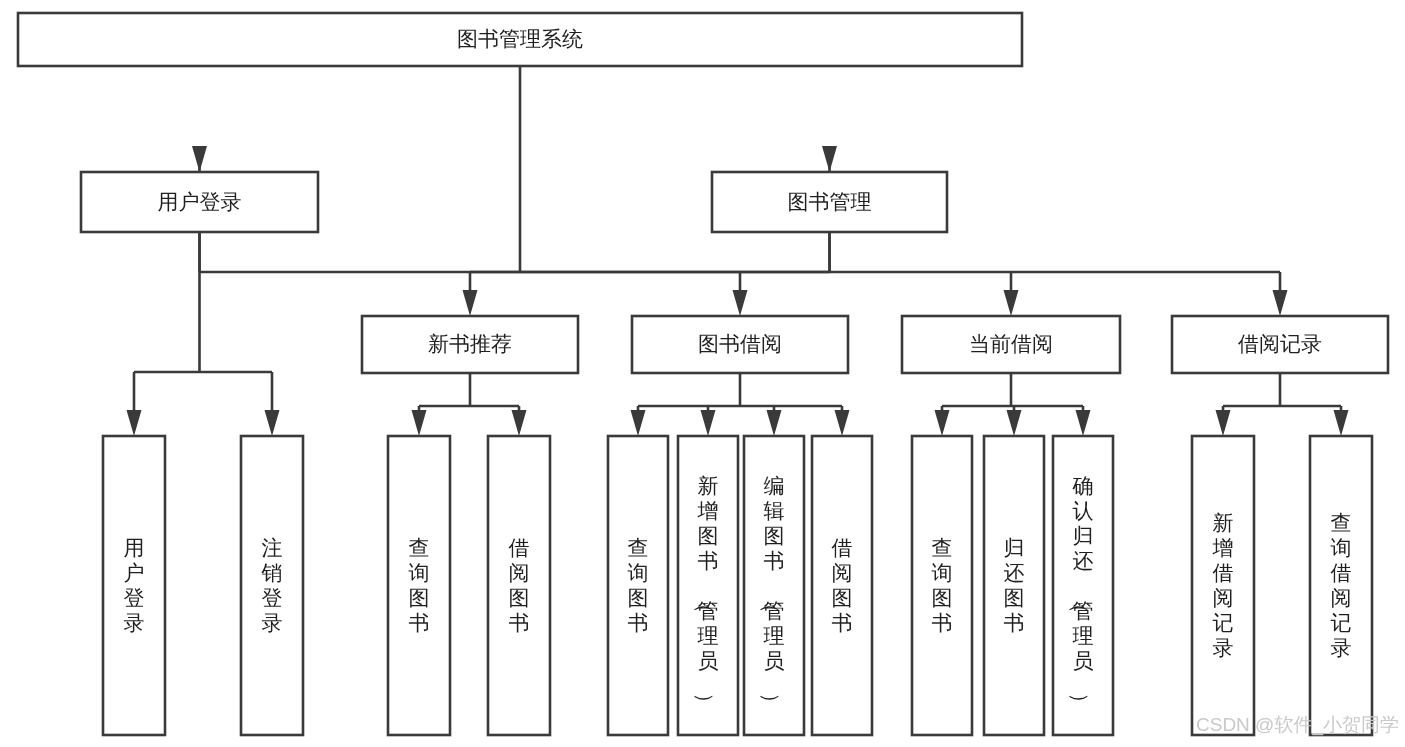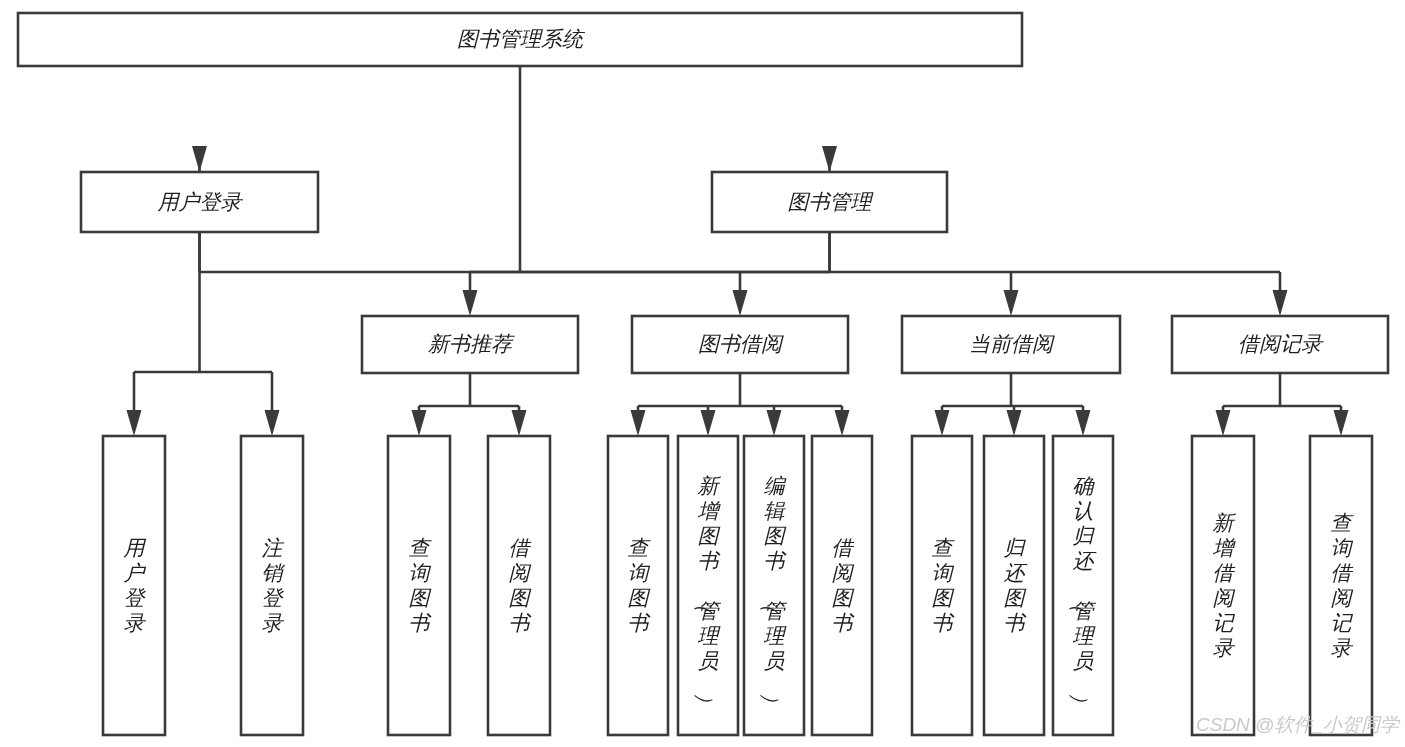--- a/index.html
+++ b/index.html
@@ -10,21 +10,20 @@
   }
   body {
     font-family: "Liberation Sans", "DejaVu Sans", sans-serif;
   }
   #diagram-root {
     position: relative;
     width: 1405px;
     height: 747px;
     background: #ffffff;
     overflow: hidden;
-    font-style: italic;
   }
   svg.tree-canvas {
     position: absolute;
     left: 0;
     top: 0;
     width: 1405px;
     height: 747px;
   }
   .node-box {
     fill: #ffffff;

